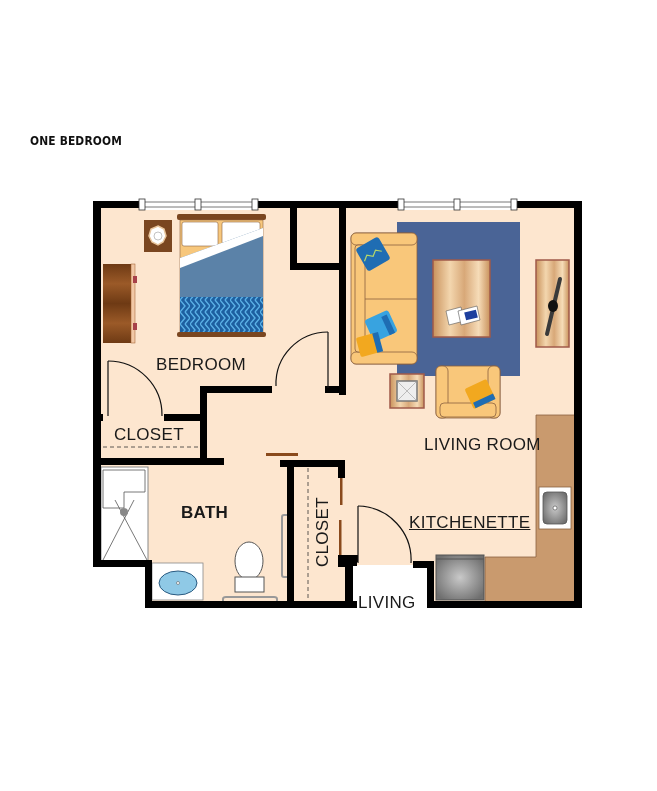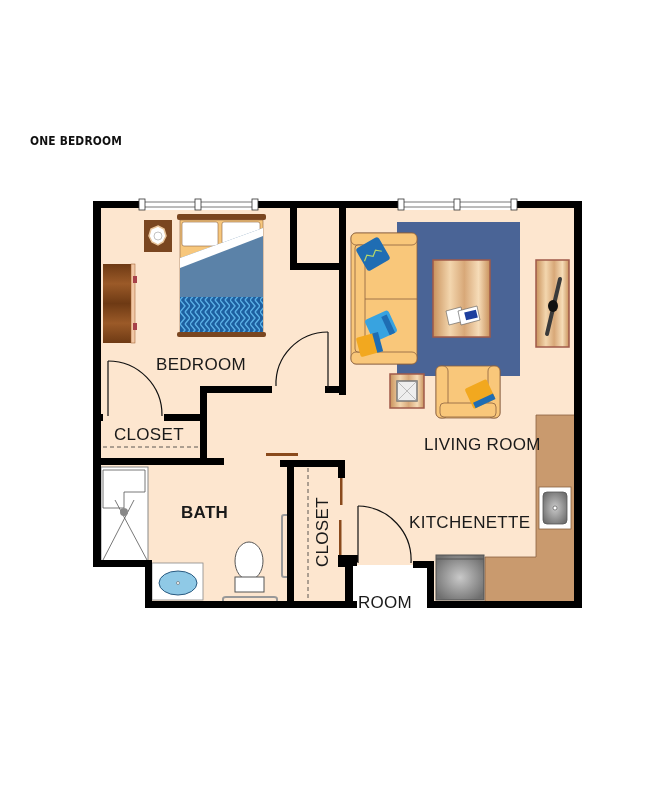--- a/index.html
+++ b/index.html
@@ -245,14 +245,14 @@
     <line x1="358" y1="506" x2="358" y2="563"></line>
     <path d="M358,506 A54,54 0 0 1 411,563"></path>
   </g>
 </svg>
 
 <div class="label" style="left:156px; top:355px;">BEDROOM</div>
 <div class="label" style="left:114px; top:425px;">CLOSET</div>
 <div class="label" style="left:181px; top:503px;font-weight:bold;">BATH</div>
 <div class="label vert" style="left:313px; top:567px;">CLOSET</div>
 <div class="label" style="left:388px; top:435px;margin-left:36px;">LIVING ROOM</div>
-<div class="label" style="left:409px; top:513px;">KITCHENETTE</div>
-<div class="label" style="left:358px; top:593px;">ROOM</div>
+<div class="label" style="left:409px; top:513px;text-decoration:underline;">KITCHENETTE</div>
+<div class="label" style="left:358px; top:593px;">LIVING</div>
 
 </body></html>

